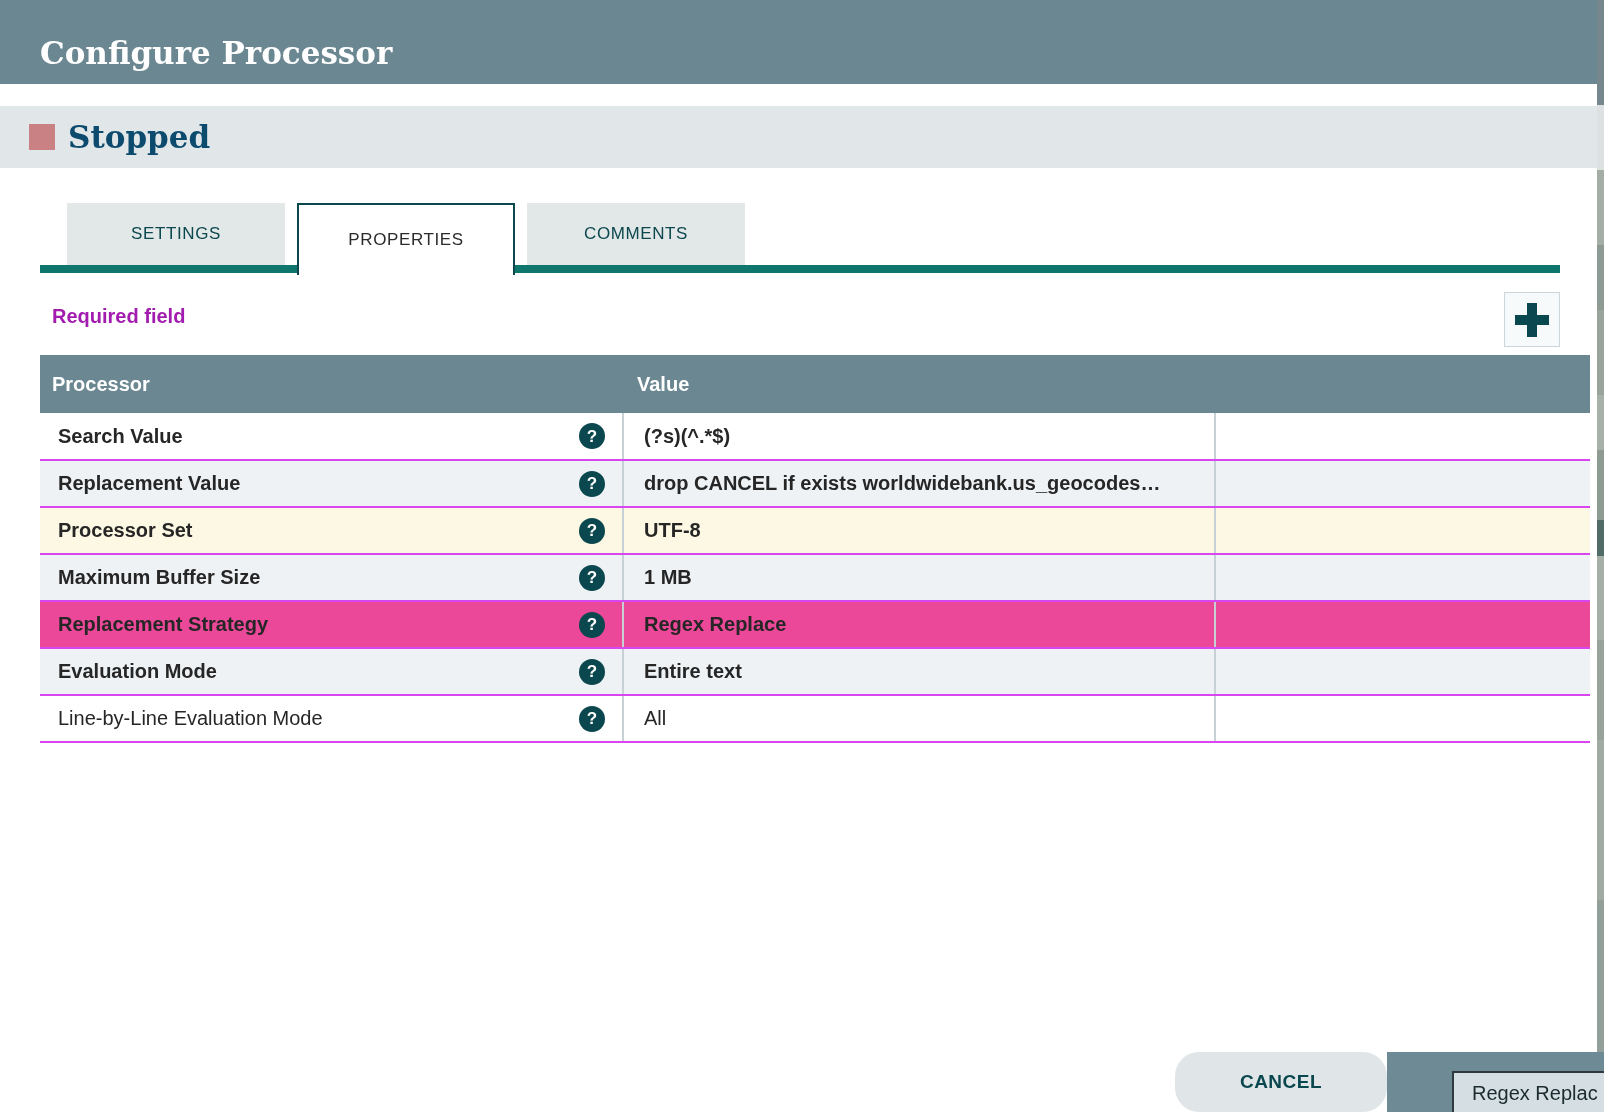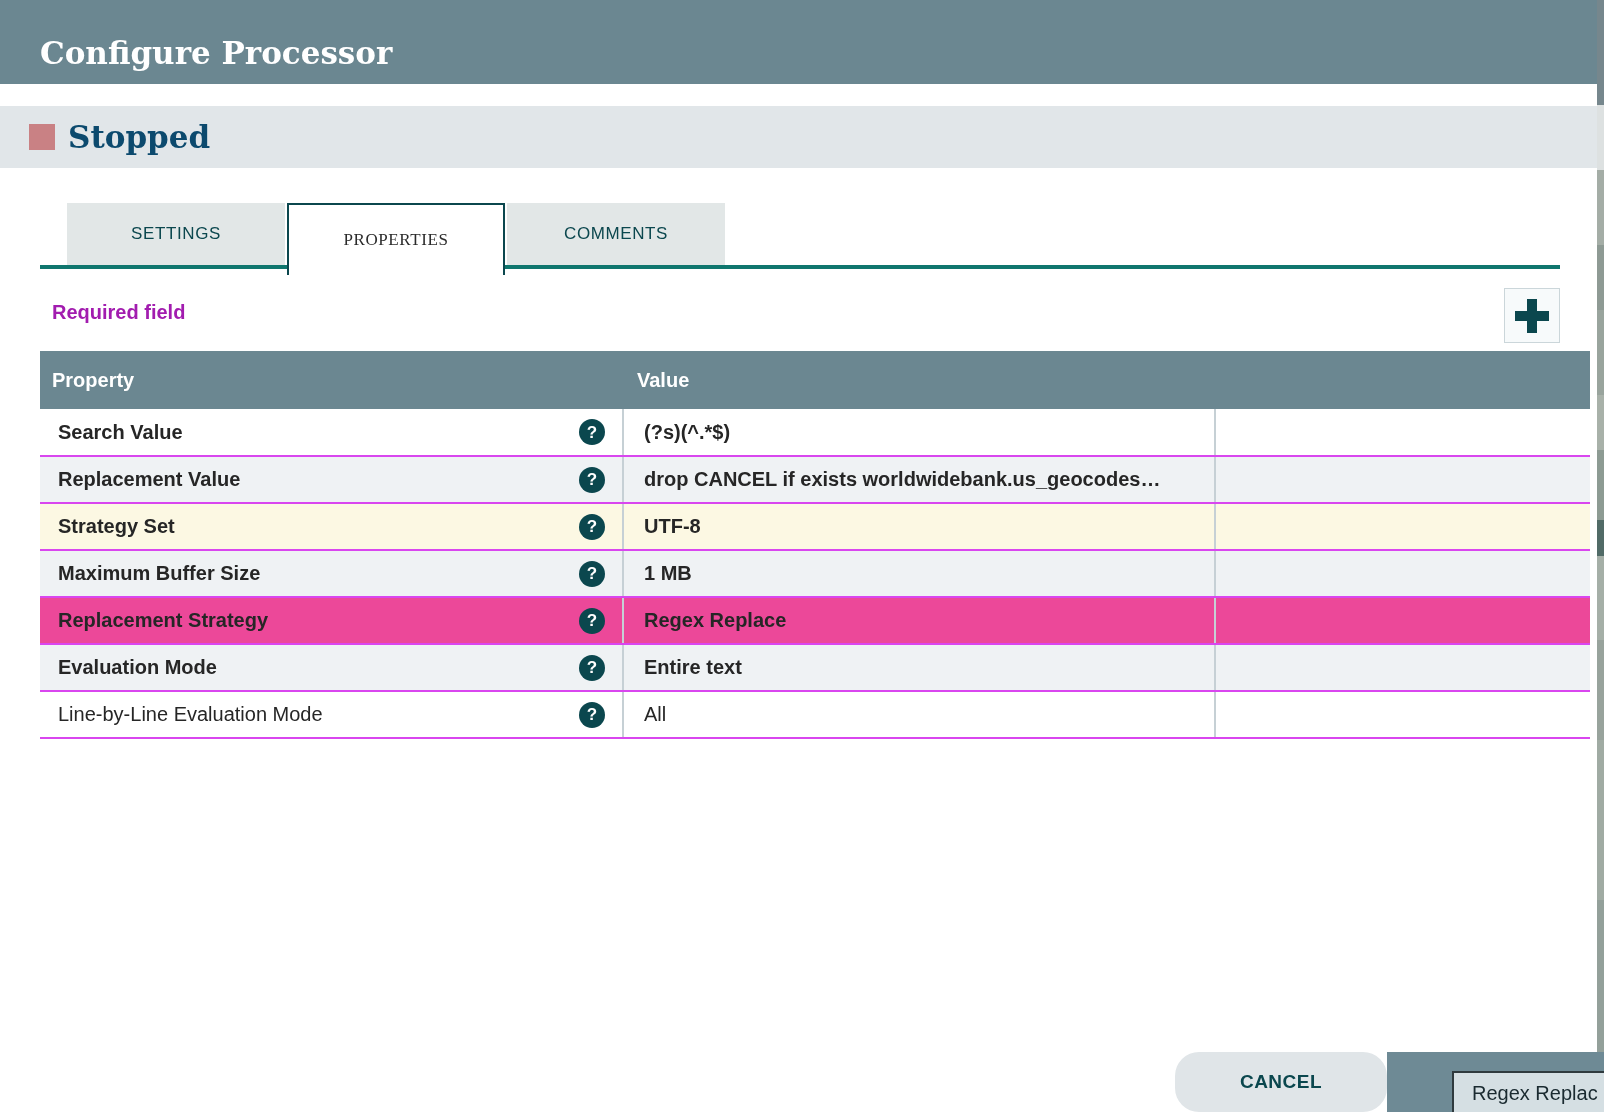--- a/index.html
+++ b/index.html
@@ -19,32 +19,32 @@
     display:flex;align-items:center;
   }
   .status-square{width:26px;height:26px;background:#C98184;margin-left:29px;flex:0 0 auto;}
   .status-label{
     margin-left:13px;font-family:"DejaVu Serif",serif;font-weight:bold;font-size:31px;color:#0c4a6e;
   }
   
   .content{position:absolute;left:40px;top:168px;width:1520px;}
   
   .tabbar{
-    margin-top:35px;display:flex;gap:2px;align-items:flex-end;
-    border-bottom:4px solid #0f766e;
+    margin-top:35px;display:flex;gap:12px;align-items:flex-end;
+    border-bottom:8px solid #0f766e;
     padding-left:27px;
   }
   .tab{
     box-sizing:border-box;width:218px;height:62px;background:#E2E7E7;
     display:flex;align-items:center;justify-content:center;
     font-size:17px;letter-spacing:0.6px;color:#0B474E;cursor:default;
   }
   .tab--active{
     background:#fff;border:2px solid #0B474E;border-bottom:none;
-    height:72px;margin-bottom:-10px;color:#2B2B2B;position:relative;z-index:2;font-family:Liberation Serif, serif;
+    height:72px;margin-bottom:-10px;color:#2B2B2B;position:relative;z-index:2;
   }
   
   .toolbar{position:relative;height:82px;}
   .required-label{position:absolute;left:12px;top:32px;font-size:20px;font-weight:bold;color:#a21caf;}
   .add-btn{
     position:absolute;right:0;top:19px;width:56px;height:55px;box-sizing:border-box;
     background:#F7FAFB;border:1px solid #CBD6DA;cursor:pointer;
   }
   .plus-icon{position:absolute;left:50%;top:50%;width:34px;height:34px;transform:translate(-50%,-50%);}
   .plus-icon::before{content:"";position:absolute;left:12px;top:0;width:10px;height:34px;background:#0B474E;}
@@ -136,21 +136,21 @@
     <div class="toolbar">
       <div class="required-label">Required field</div>
       <div class="add-btn">
         <span class="plus-icon"></span>
       </div>
     </div>
 
     <table class="props">
       <thead>
         <tr>
-          <th class="col-prop">Property</th>
+          <th class="col-prop">Processor</th>
           <th class="col-value">Value</th>
           <th class="col-extra"></th>
         </tr>
       </thead>
       <tbody>
         <tr class="b r-white">
           <td>
               <div class="cell-prop-inner">
             <span class="prop-name">Search Value</span>
             <span class="help-icon">
@@ -169,21 +169,21 @@
                   <span class="q">?</span>
                 </span>
           </div>
             </td>
           <td class="cell-value">drop CANCEL if exists worldwidebank.us_geocodes…</td>
           <td class="cell-extra"></td>
         </tr>
         <tr class="b r-highlight">
           <td>
               <div class="cell-prop-inner">
-            <span class="prop-name">Strategy Set</span>
+            <span class="prop-name">Processor Set</span>
             <span class="help-icon">
                   <span class="q">?</span>
                 </span>
           </div>
             </td>
           <td class="cell-value">UTF-8</td>
           <td class="cell-extra"></td>
         </tr>
         <tr class="b r-alt">
           <td>

